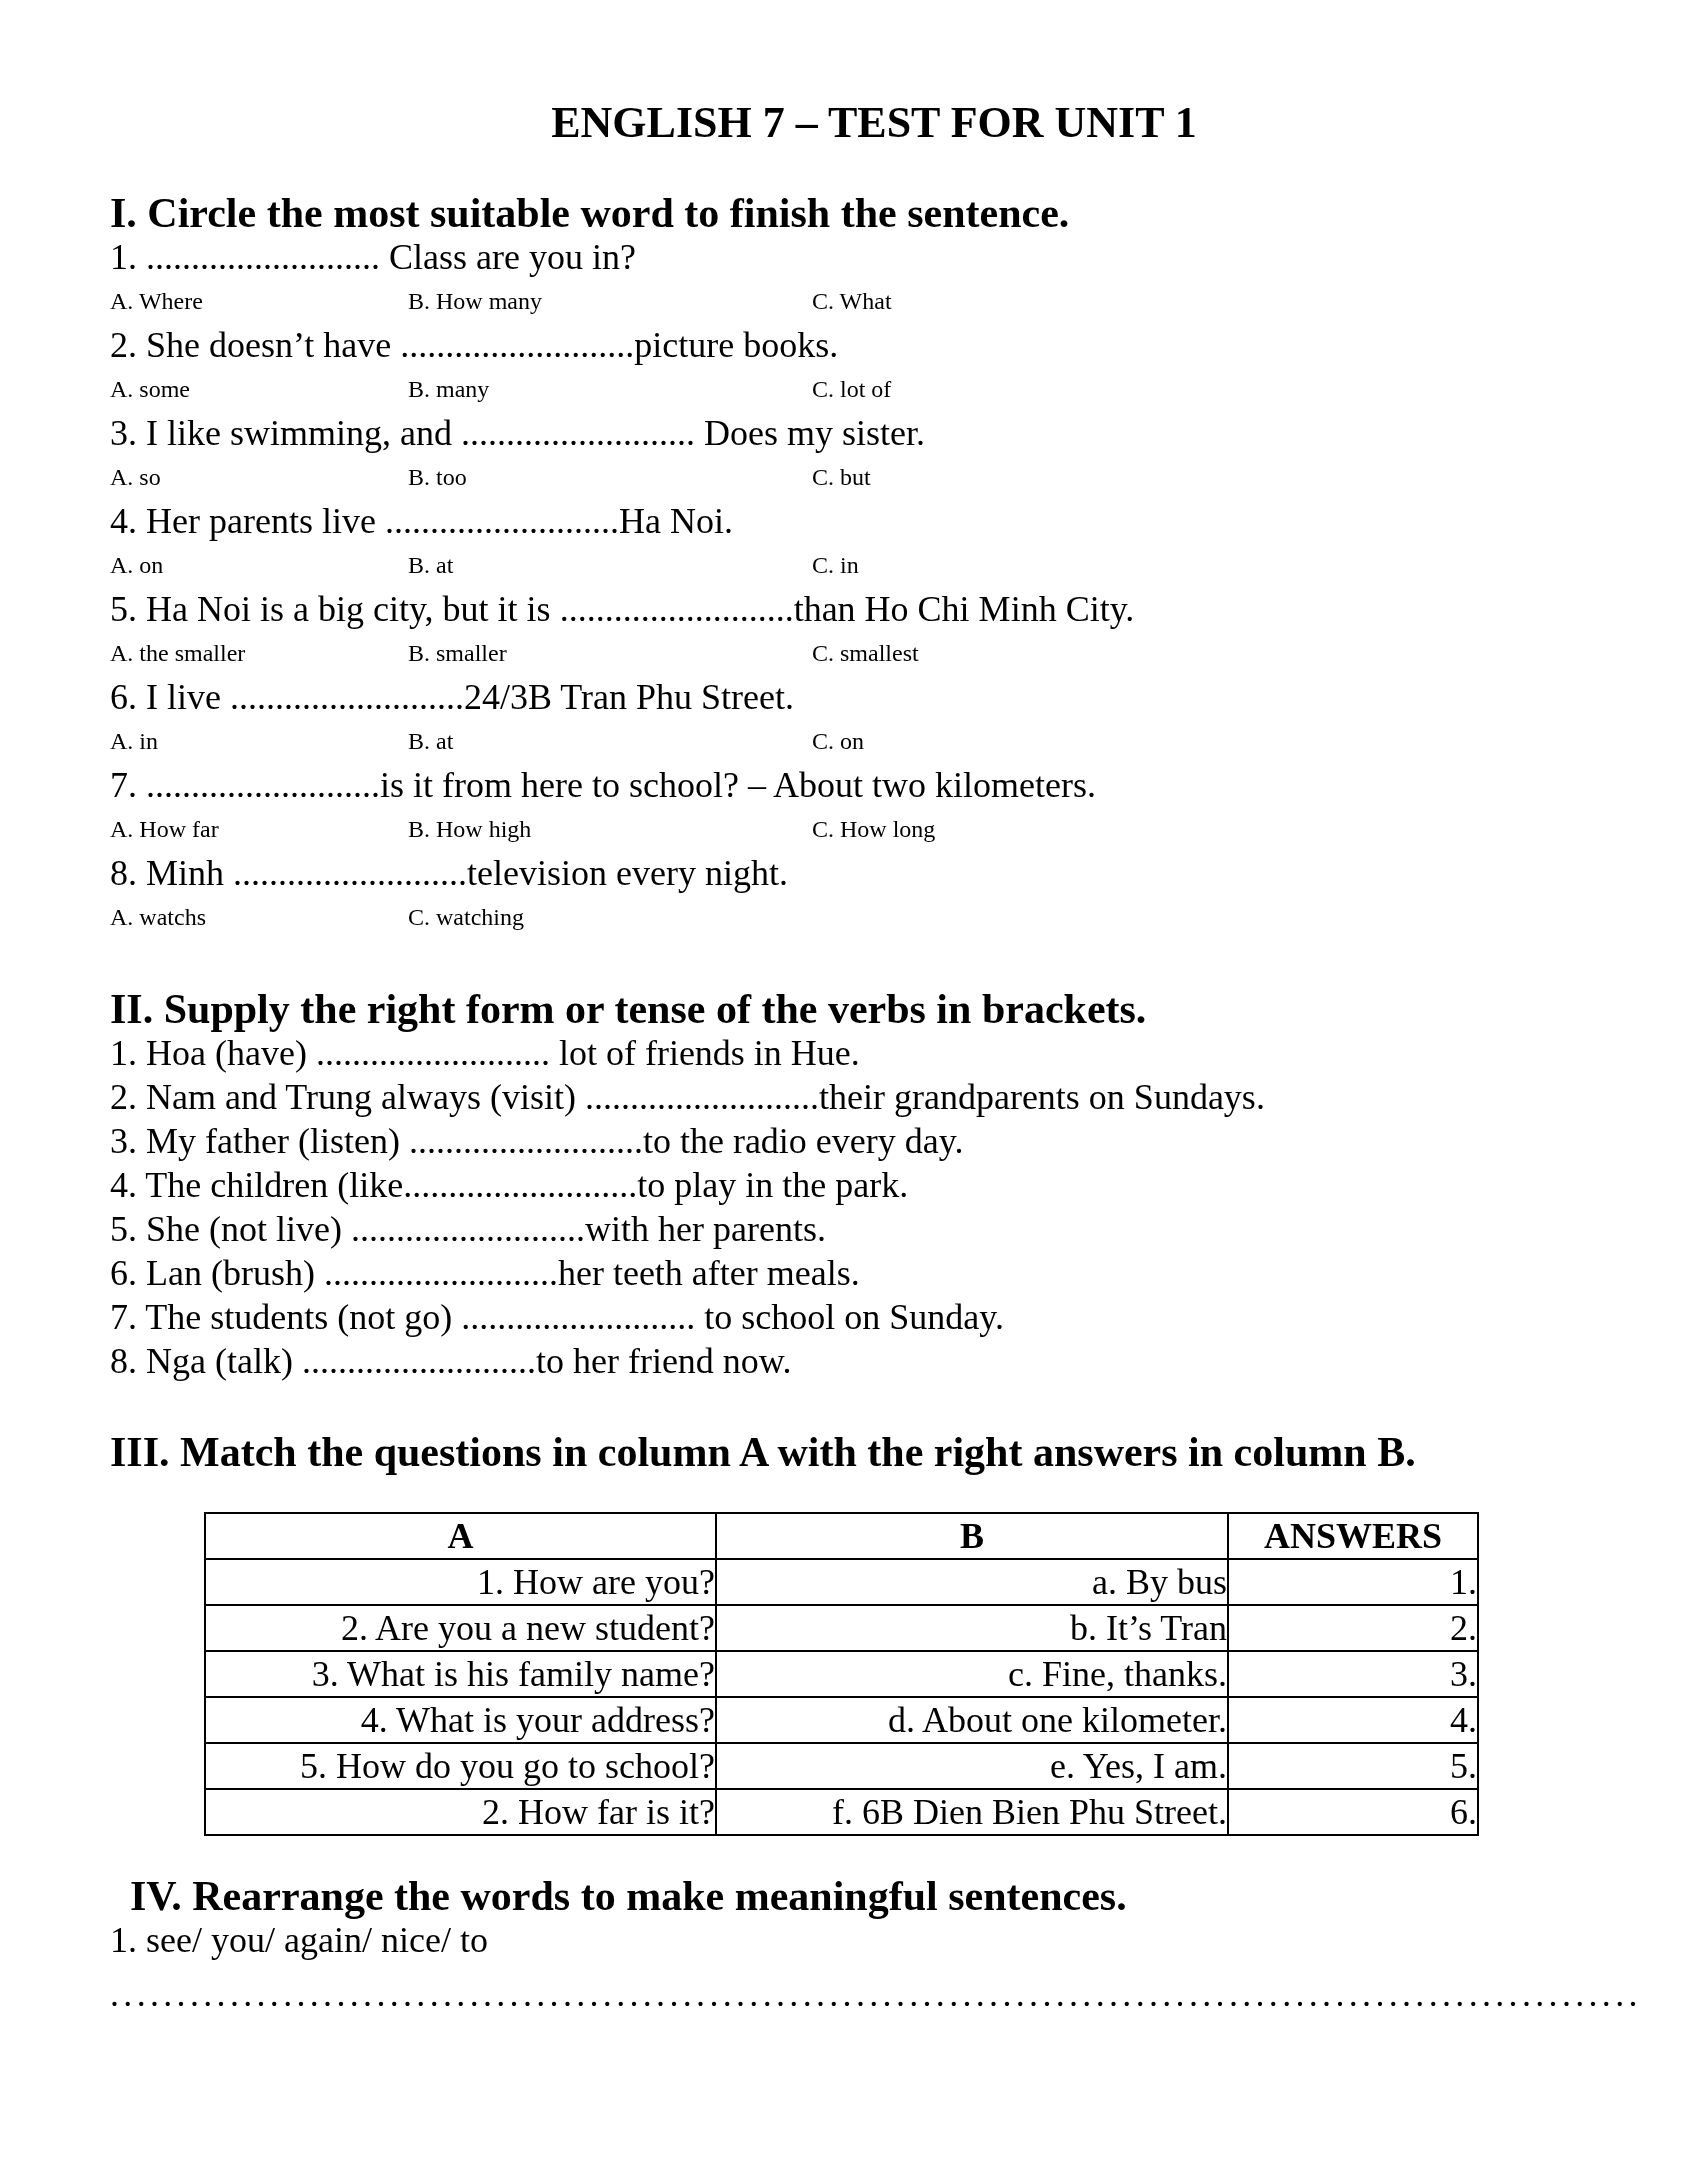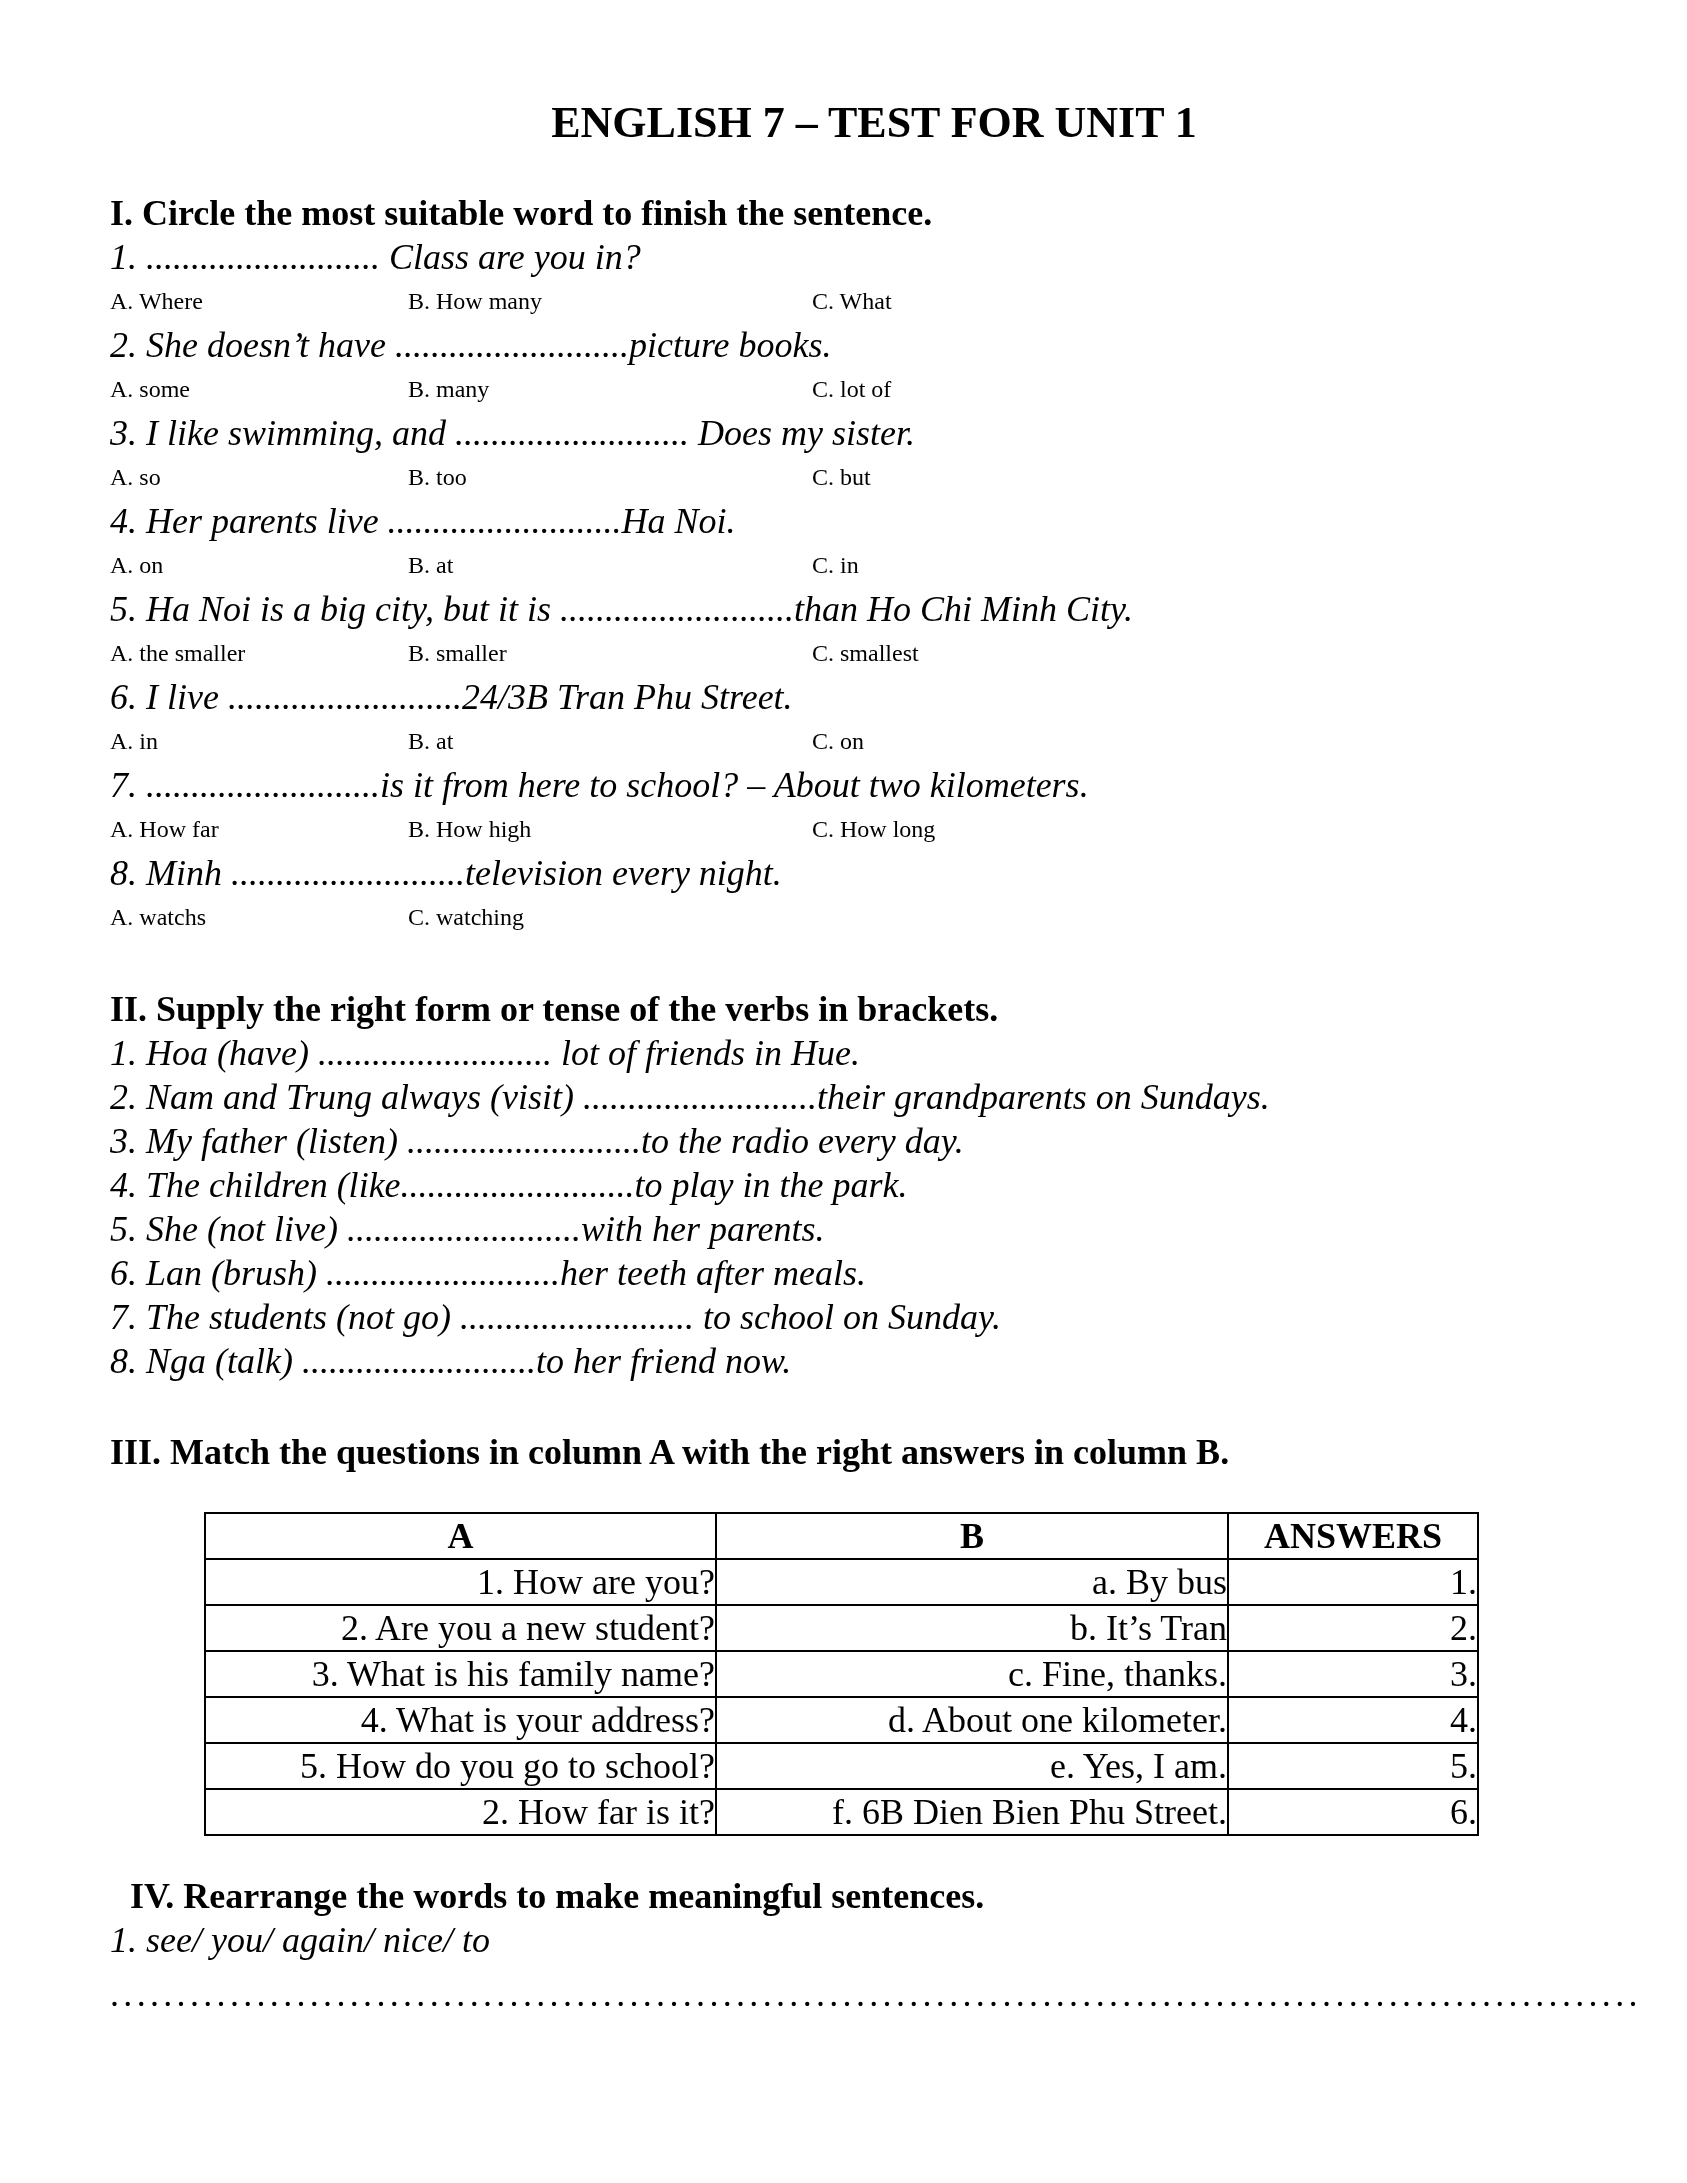--- a/index.html
+++ b/index.html
@@ -16,33 +16,32 @@
   }
   .title {
     font-size: 44px;
     line-height: 54px;
     font-weight: bold;
     text-align: center;
     margin: 0 0 41px 0;
     white-space: nowrap;
   }
   .sec-heading {
-    font-size: 36px;
+    font-size: 42px;
     line-height: 44px;
     font-weight: bold;
     margin: 0;
   }
   #h2 { margin-top: 48px; }
   #h3 { margin-top: 47px; }
   #h4 { margin-top: 38px; margin-left: 20px; }
   .line {
     font-size: 36px;
     line-height: 44px;
     white-space: nowrap;
-    font-style: italic;
   }
   .opts {
     display: grid;
     grid-template-columns: 298px 404px 1fr;
     font-size: 24px;
     line-height: 44px;
   }
   table.match {
     border-collapse: collapse;
     table-layout: fixed;

